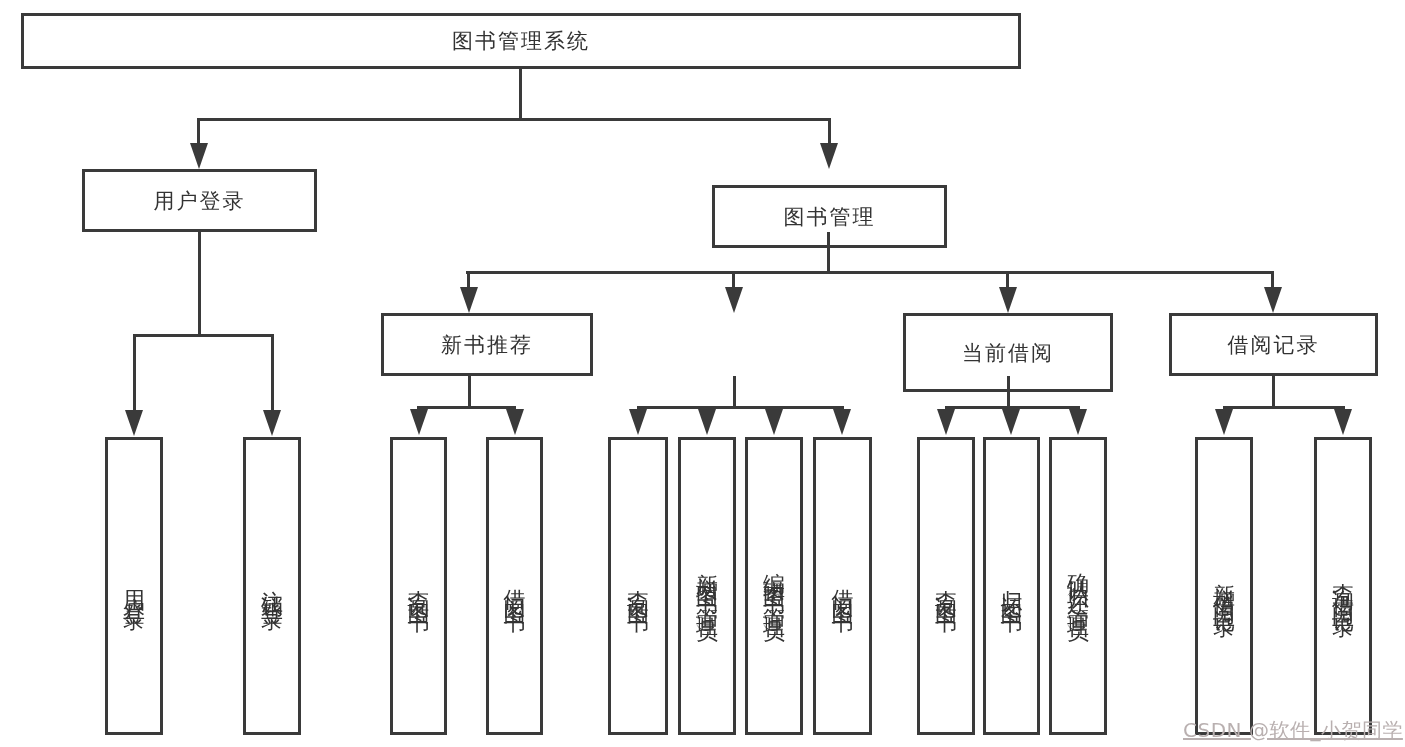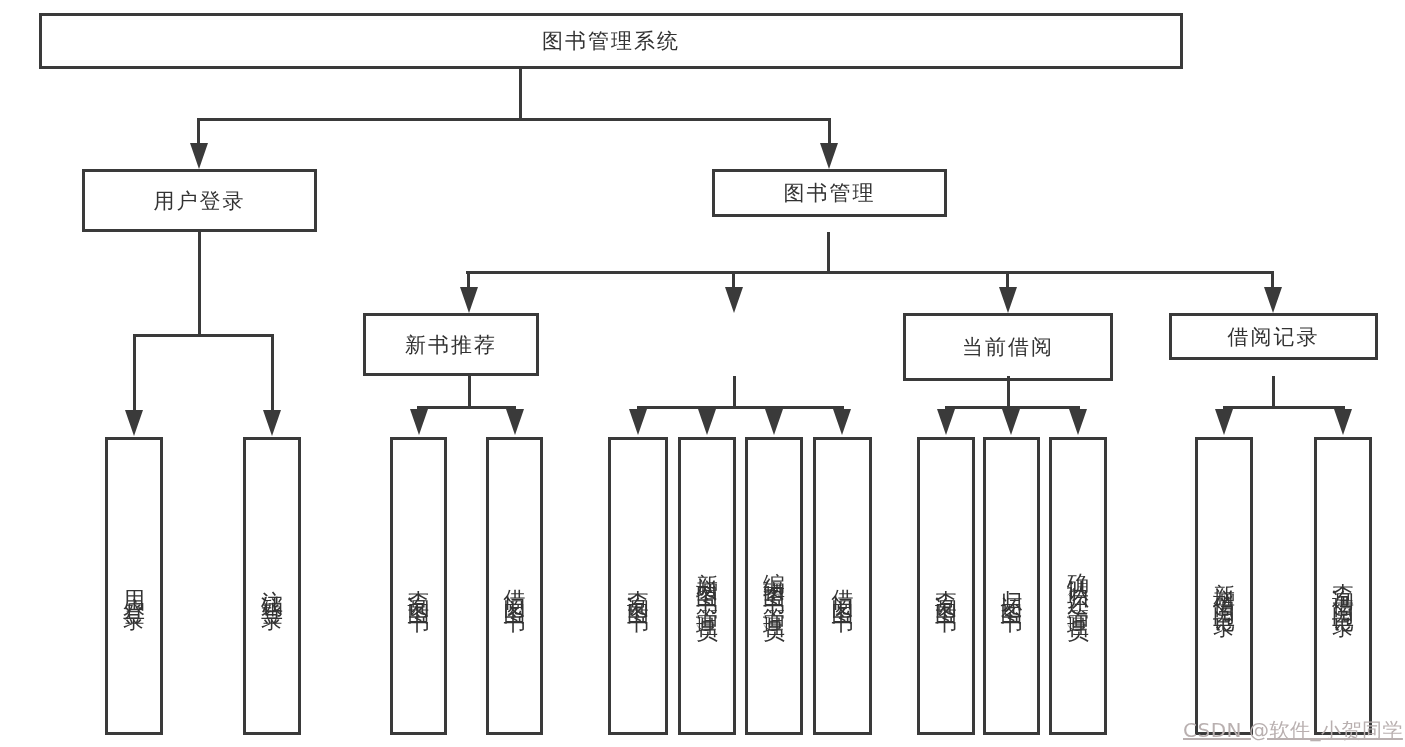--- a/index.html
+++ b/index.html
@@ -55,35 +55,35 @@
     white-space:nowrap;
     z-index:10;
     text-decoration:underline;
   }
 </style>
 </head>
 <body>
 
 <div class="canvas">
 
-  <div class="box" style="left:39px;top:13px;width:1144px;height:56px">
+  <div class="box" style="left:21px;top:13px;width:1000px;height:56px">
     <span class="hlabel">图书管理系统</span>
   </div>
 
   <div class="vl" style="left:519px;top:69px;height:49px"></div>
   <div class="hl" style="left:197px;top:118px;width:634px"></div>
   <div class="vl" style="left:197px;top:121px;height:22px"></div>
   <div class="ar" style="left:190px;top:143px"></div>
   <div class="vl" style="left:828px;top:121px;height:22px"></div>
   <div class="ar" style="left:820px;top:143px"></div>
 
   <div class="box" style="left:82px;top:169px;width:235px;height:63px">
     <span class="hlabel">用户登录</span>
   </div>
-  <div class="box" style="left:712px;top:169px;width:235px;height:48px">
+  <div class="box" style="left:712px;top:185px;width:235px;height:63px">
     <span class="hlabel">图书管理</span>
   </div>
 
   <div class="vl" style="left:198px;top:232px;height:102px"></div>
   <div class="hl" style="left:133px;top:334px;width:141px"></div>
   <div class="vl" style="left:133px;top:334px;height:76px"></div>
   <div class="ar" style="left:125px;top:410px"></div>
   <div class="vl" style="left:271px;top:334px;height:76px"></div>
   <div class="ar" style="left:263px;top:410px"></div>
 
@@ -91,27 +91,27 @@
   <div class="hl" style="left:466px;top:271px;width:808px"></div>
   <div class="vl" style="left:467px;top:274px;height:14px"></div>
   <div class="ar" style="left:460px;top:287px"></div>
   <div class="vl" style="left:732px;top:274px;height:14px"></div>
   <div class="ar" style="left:725px;top:287px"></div>
   <div class="vl" style="left:1006px;top:274px;height:14px"></div>
   <div class="ar" style="left:999px;top:287px"></div>
   <div class="vl" style="left:1271px;top:274px;height:14px"></div>
   <div class="ar" style="left:1264px;top:287px"></div>
 
-  <div class="box" style="left:363px;top:313px;width:176px;height:63px">
+  <div class="box" style="left:381px;top:313px;width:212px;height:63px">
     <span class="hlabel">新书推荐</span>
   </div>
-  <div class="box" style="left:903px;top:313px;width:210px;height:68px">
+  <div class="box" style="left:903px;top:313px;width:210px;height:79px">
     <span class="hlabel">当前借阅</span>
   </div>
-  <div class="box" style="left:1169px;top:313px;width:209px;height:47px">
+  <div class="box" style="left:1169px;top:313px;width:209px;height:63px">
     <span class="hlabel">借阅记录</span>
   </div>
 
   <div class="vl" style="left:468px;top:376px;height:33px"></div>
   <div class="hl" style="left:417px;top:406px;width:99px"></div>
   <div class="ar" style="left:410px;top:409px"></div>
   <div class="ar" style="left:506px;top:409px"></div>
 
   <div class="vl" style="left:733px;top:376px;height:33px"></div>
   <div class="hl" style="left:637px;top:406px;width:207px"></div>

